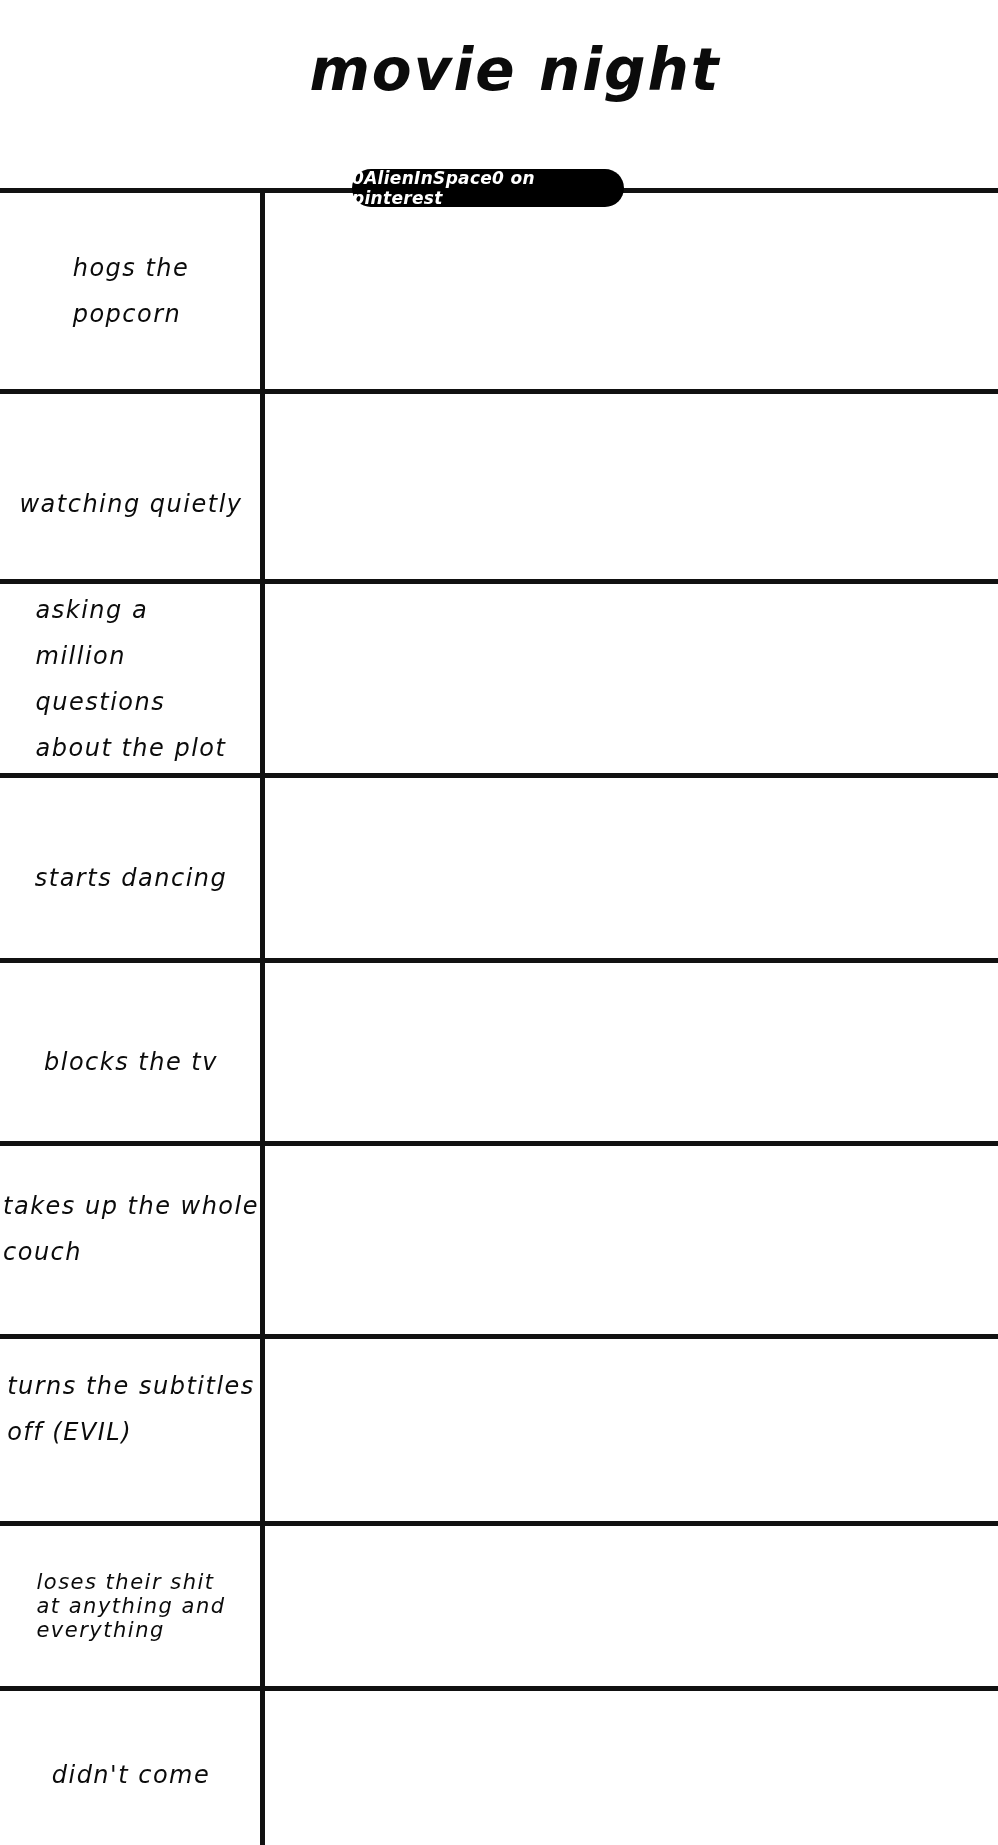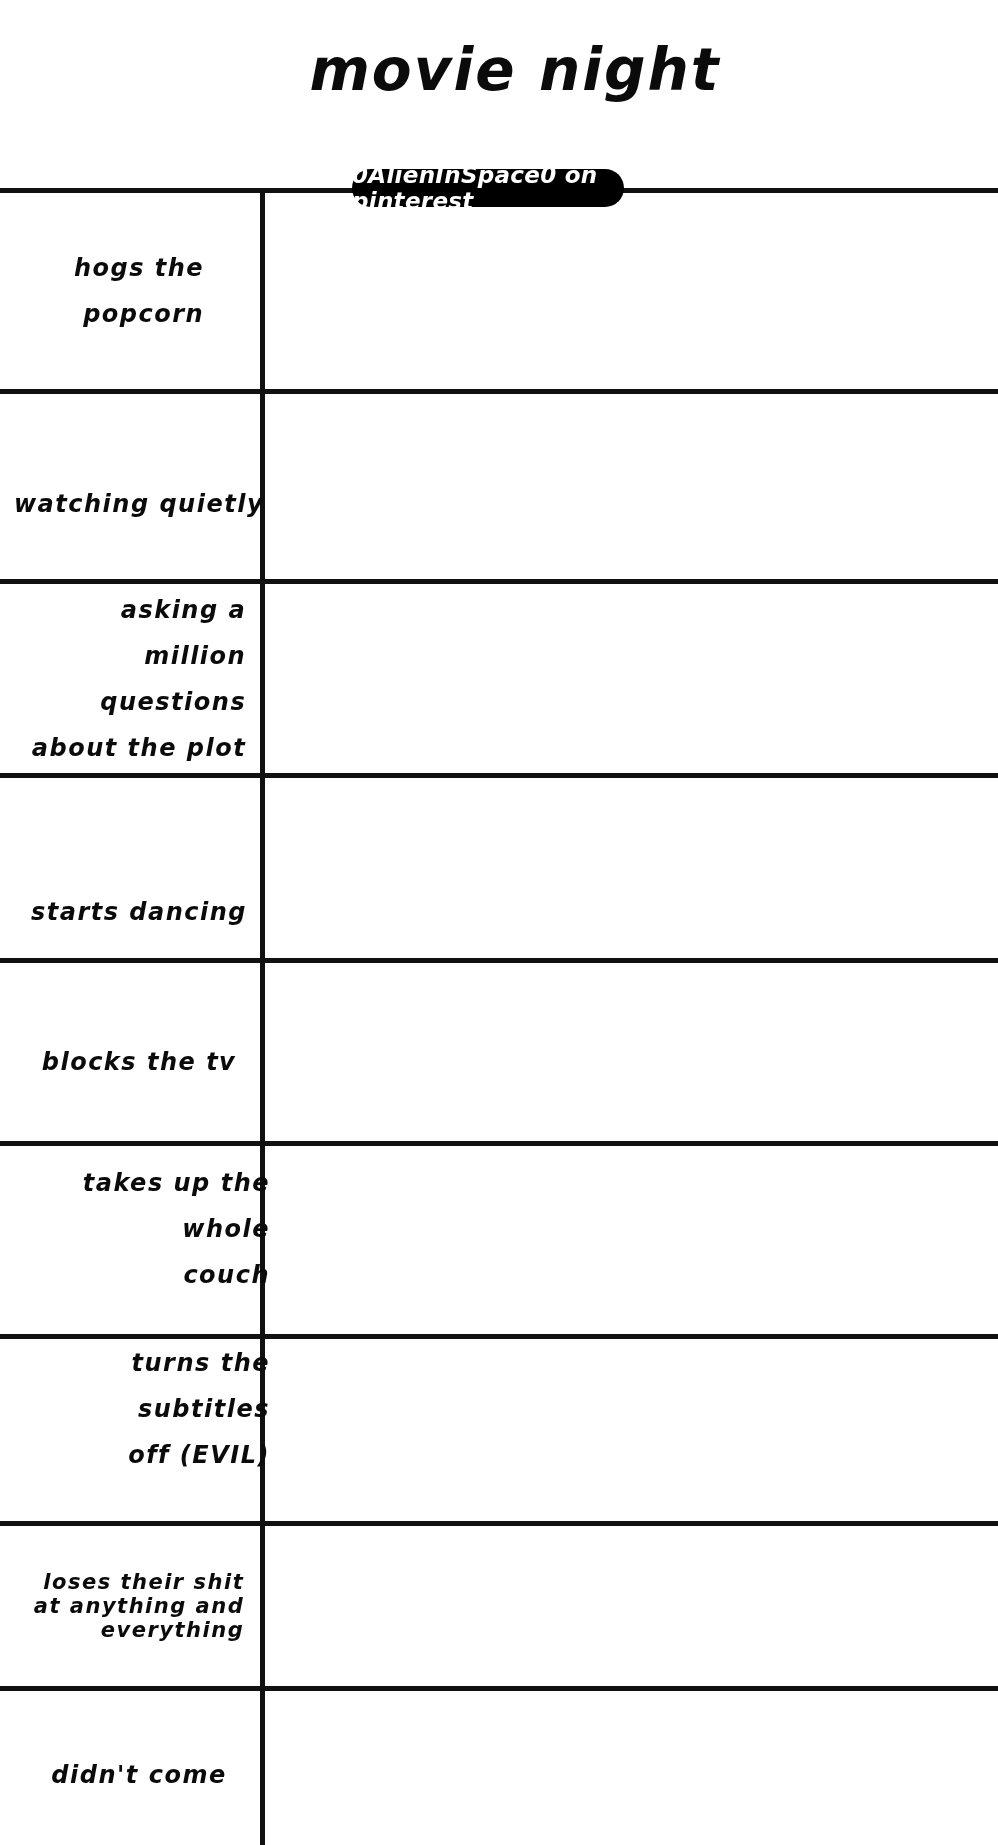--- a/index.html
+++ b/index.html
@@ -3,26 +3,26 @@
 <meta charset="utf-8">
 <style>
   html, body { margin: 0; padding: 0; background: #ffffff; }
   body { width: 998px; height: 1845px; position: relative; overflow: hidden;
          font-family: "DejaVu Sans", "Liberation Sans", sans-serif; color: #0b0b0b; }
   .title { position: absolute; left: 0; width: 998px; top: 36px; text-align: center;
            font-size: 58px; font-weight: bold; font-style: italic; letter-spacing: 2px; margin-left: 16px; }
   .hline { position: absolute; left: 0; width: 998px; height: 5px; background: #111; }
   .vline { position: absolute; left: 260px; width: 5px; top: 188px; bottom: 0; background: #111; }
   .badge { position: absolute; left: 352px; top: 169px; width: 272px; height: 38px;
-           background: #000; border-radius: 19px; color: #fff; font-size: 23px;
+           background: #000; border-radius: 19px; color: #fff; font-size: 17px;
            font-weight: bold; font-style: italic; display: flex; align-items: center;
            justify-content: center; letter-spacing: 0.3px; z-index: 2; }
   .label { position: absolute; left: 0; width: 262px; display: flex; align-items: center;
-           justify-content: center; text-align: right; font-weight: bold; font-style: italic;
-           font-size: 24px; letter-spacing: 1.5px; line-height: 46px; white-space: pre-line; margin-left: 8px; }
+           justify-content: center; text-align: left; font-weight: normal; font-style: italic;
+           font-size: 24px; letter-spacing: 1.5px; line-height: 46px; white-space: pre-line; }
   .label.small { font-size: 21px; line-height: 24px; }
   .cell { position: absolute; left: 265px; right: 0; }
 </style>
 </head>
 <body>
 
 <div class="title">movie night</div>
 
 <div id="grid">
   <div class="vline"></div>
@@ -45,21 +45,21 @@
 
 <div class="label" style="top:394px;height:220px;">watching quietly</div>
 <div class="cell" style="top:394px;height:185px;"></div>
 
 <div class="label" style="top:584px;height:189px;">asking a
 million
 questions
 about the plot</div>
 <div class="cell" style="top:584px;height:189px;"></div>
 
-<div class="label" style="top:812px;height:200px;">starts dancing</div>
+<div class="label" style="top:778px;height:200px;">starts dancing</div>
 <div class="cell" style="top:778px;height:180px;"></div>
 
 <div class="label" style="top:963px;height:198px;">blocks the tv</div>
 <div class="cell" style="top:963px;height:178px;"></div>
 
 <div class="label" style="top:1146px;height:166px;">takes up the whole
 couch</div>
 <div class="cell" style="top:1146px;height:188px;"></div>
 
 <div class="label" style="top:1339px;height:140px;">turns the subtitles

